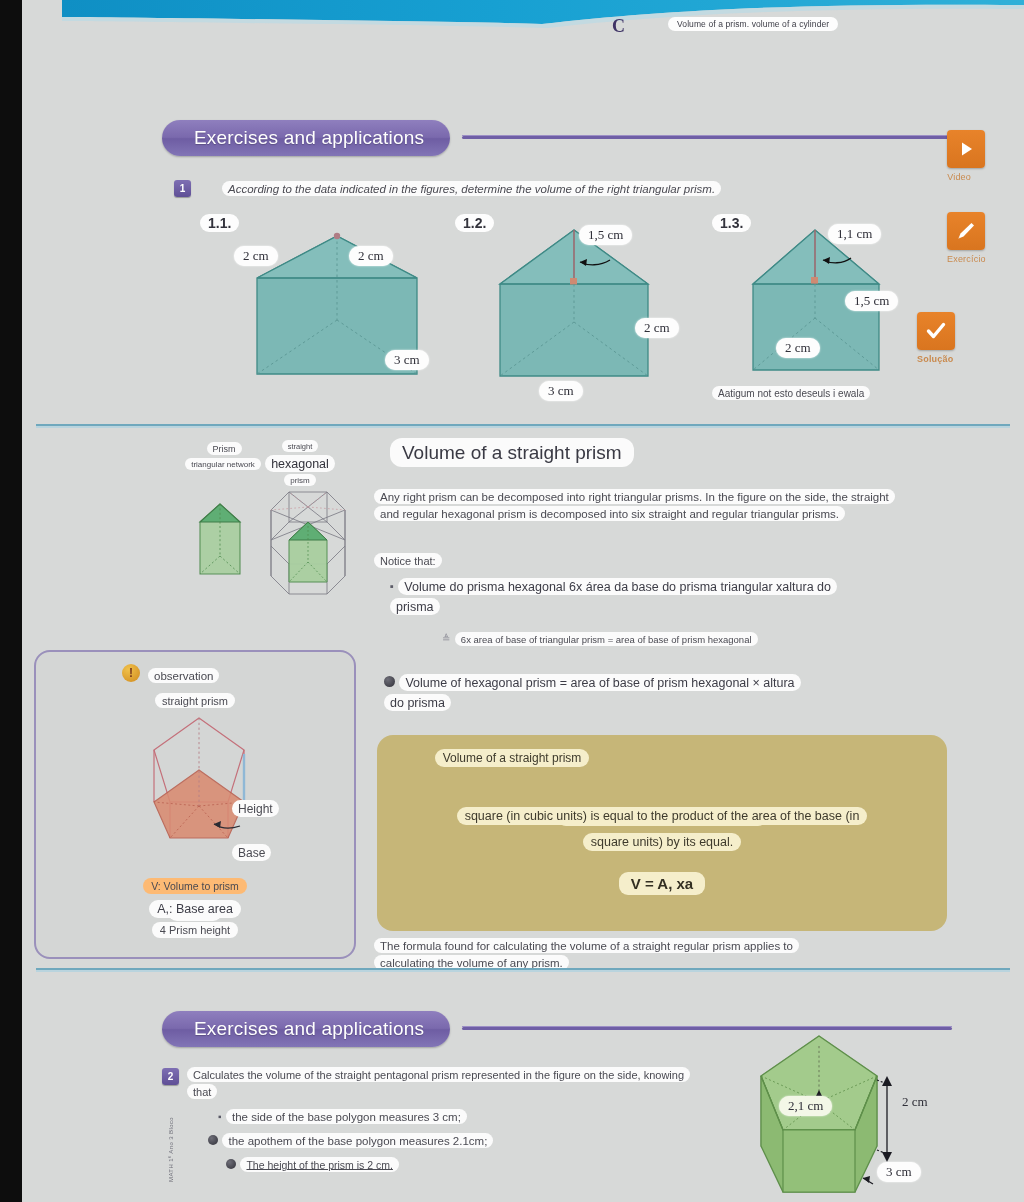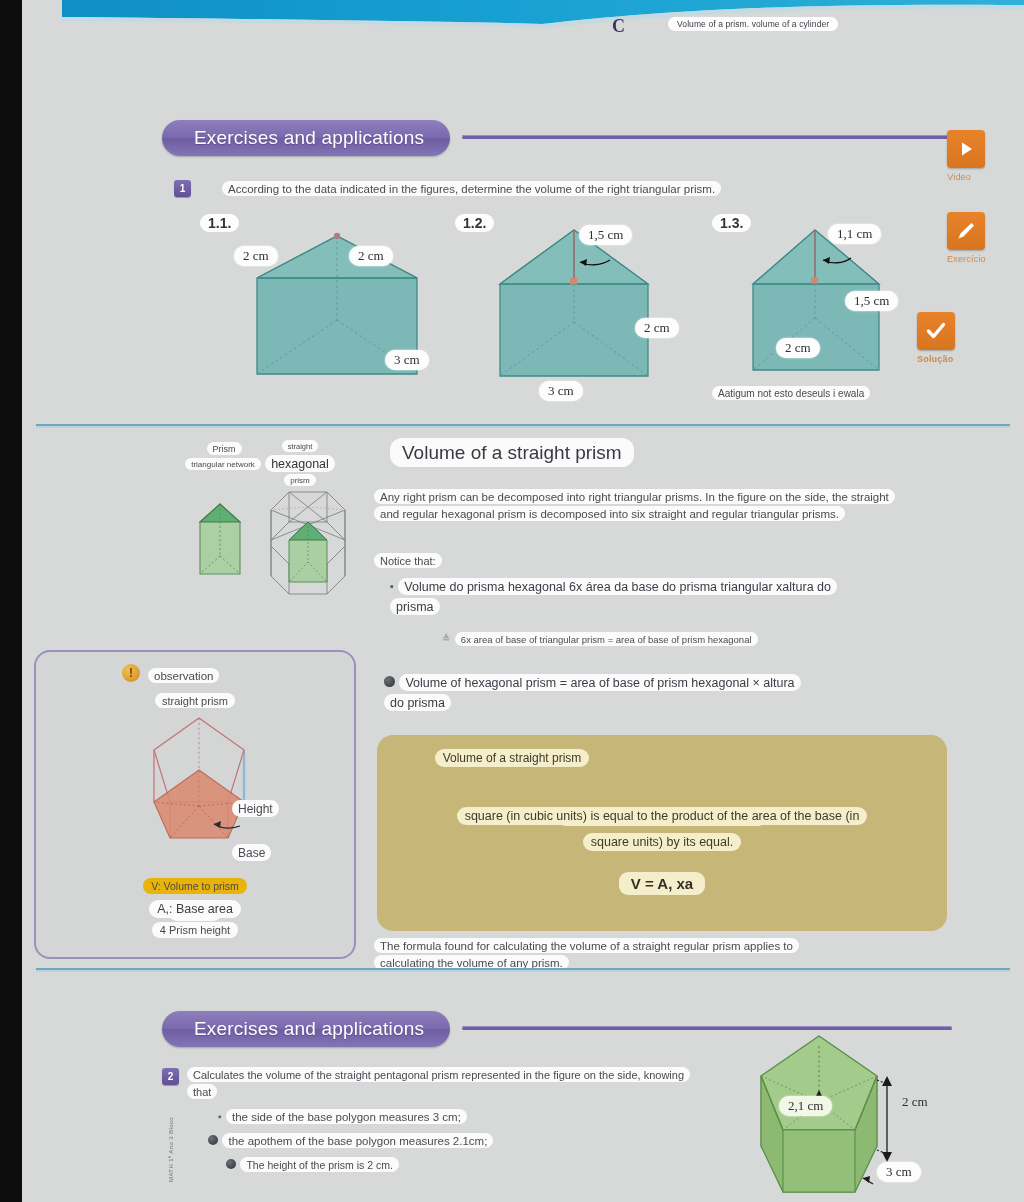--- a/index.html
+++ b/index.html
@@ -171,21 +171,21 @@
       <span class="wpill">Volume of a prism. volume of a cylinder</span>
     </div>
   </div>
 
   <div class="sec" style="left:140px;top:120px;width:790px;">
     <div class="rule" style="left:300px;width:490px;"></div>
     <div class="pill">Exercises and applications</div>
   </div>
 
   <div class="numbadge" style="left:152px;top:180px;">1</div>
-  <div class="txt" style="left:200px;top:180px;width:700px;font-size:11.5px;">
+  <div class="txt" style="left:200px;top:180px;width:700px;font-size:11.5px;font-style:italic;">
     <span class="h">According to the data indicated in the figures, determine the volume of the right triangular prism.</span>
   </div>
 
   <div class="figlabel" style="left:178px;top:214px;">1.1.</div>
   <svg style="position:absolute;left:225px;top:228px;" width="180" height="158" viewBox="0 0 180 158">
     <polygon points="10,50 90,8 170,50 170,146 10,146" fill="#7cb8b5" stroke="#3f8a86" stroke-width="1.3"></polygon>
     <polygon points="10,50 90,8 170,50" fill="#84bebb" stroke="#3f8a86" stroke-width="1.3"></polygon>
     <line x1="10" y1="50" x2="170" y2="50" stroke="#3f8a86" stroke-width="1.1"></line>
     <line x1="90" y1="8" x2="90" y2="92" stroke="#5e9a97" stroke-width="1" stroke-dasharray="2.5 3"></line>
     <line x1="90" y1="92" x2="10" y2="146" stroke="#5e9a97" stroke-width="1" stroke-dasharray="2.5 3"></line>
@@ -370,21 +370,21 @@
       <polygon points="70,110 77,107 76,114" fill="#2b2b33"></polygon>
     </svg>
 
     <div class="txt" style="left:196px;top:148px;font-size:12px;"><span class="h">Height</span></div>
     <div class="txt" style="left:196px;top:192px;font-size:12px;"><span class="h">Base</span></div>
 
     <div class="obsline" style="top:205px;font-size:12px;margin-top:48px;">
       <span class="h" style="background:#fbfbfb;border-radius:9px;padding:2px 8px;color:#4a4a52;">V-A, xa</span>
     </div>
     <div class="obsline" style="top:228px;font-size:10.5px;">
-      <span class="h" style="background:#eab308;border-radius:9px;padding:2px 8px;color:#4a4a52;">V: Volume to prism</span>
+      <span class="h" style="background:#fdba74;border-radius:9px;padding:2px 8px;color:#4a4a52;">V: Volume to prism</span>
     </div>
     <div class="obsline" style="top:250px;font-size:12.5px;">
       <span class="h" style="background:#fbfbfb;border-radius:9px;padding:2px 8px;color:#3c3c46;">A,: Base area</span>
     </div>
     <div class="obsline" style="top:272px;font-size:11px;">
       <span class="h" style="background:#fbfbfb;border-radius:9px;padding:2px 8px;color:#4a4a52;">4 Prism height</span>
     </div>
   </div>
 
   <div id="ybox">
@@ -418,21 +418,21 @@
     </span>
   </div>
   <div style="position:absolute;left:186px;top:1130px;width:470px;">
     <span class="dotbul" style="width:10px;height:10px;"></span>
     <span class="txt" style="position:relative;font-size:11.5px;">
       <span class="h">the apothem of the base polygon measures 2.1cm;</span>
     </span>
   </div>
   <div style="position:absolute;left:204px;top:1154px;width:470px;">
     <span class="dotbul" style="width:10px;height:10px;"></span>
-    <span class="txt" style="position:relative;font-size:10.5px;">
+    <span class="txt" style="position:relative;font-size:10.5px;text-decoration:underline;">
       <span class="h">The height of the prism is 2 cm.</span>
     </span>
   </div>
 
   <div class="sidetext" style="left:146px;top:1182px;">MATH 1º Ano 3 Bloco</div>
 
   <svg style="position:absolute;left:723px;top:1028px;" width="160" height="172" viewBox="0 0 160 172">
     <polygon points="74,8 132,48 132,118 74,160 16,118 16,48" fill="#9cc585" stroke="#5e8f4a" stroke-width="1.2" opacity=".55"></polygon>
     <polygon points="16,48 74,8 132,48 110,102 38,102" fill="#a3cb8c" stroke="#5e8f4a" stroke-width="1.3"></polygon>
     <polygon points="16,48 16,118 38,164 110,164 132,118 132,48 110,102 38,102" fill="#8cba72" stroke="#5e8f4a" stroke-width="1.3"></polygon>

